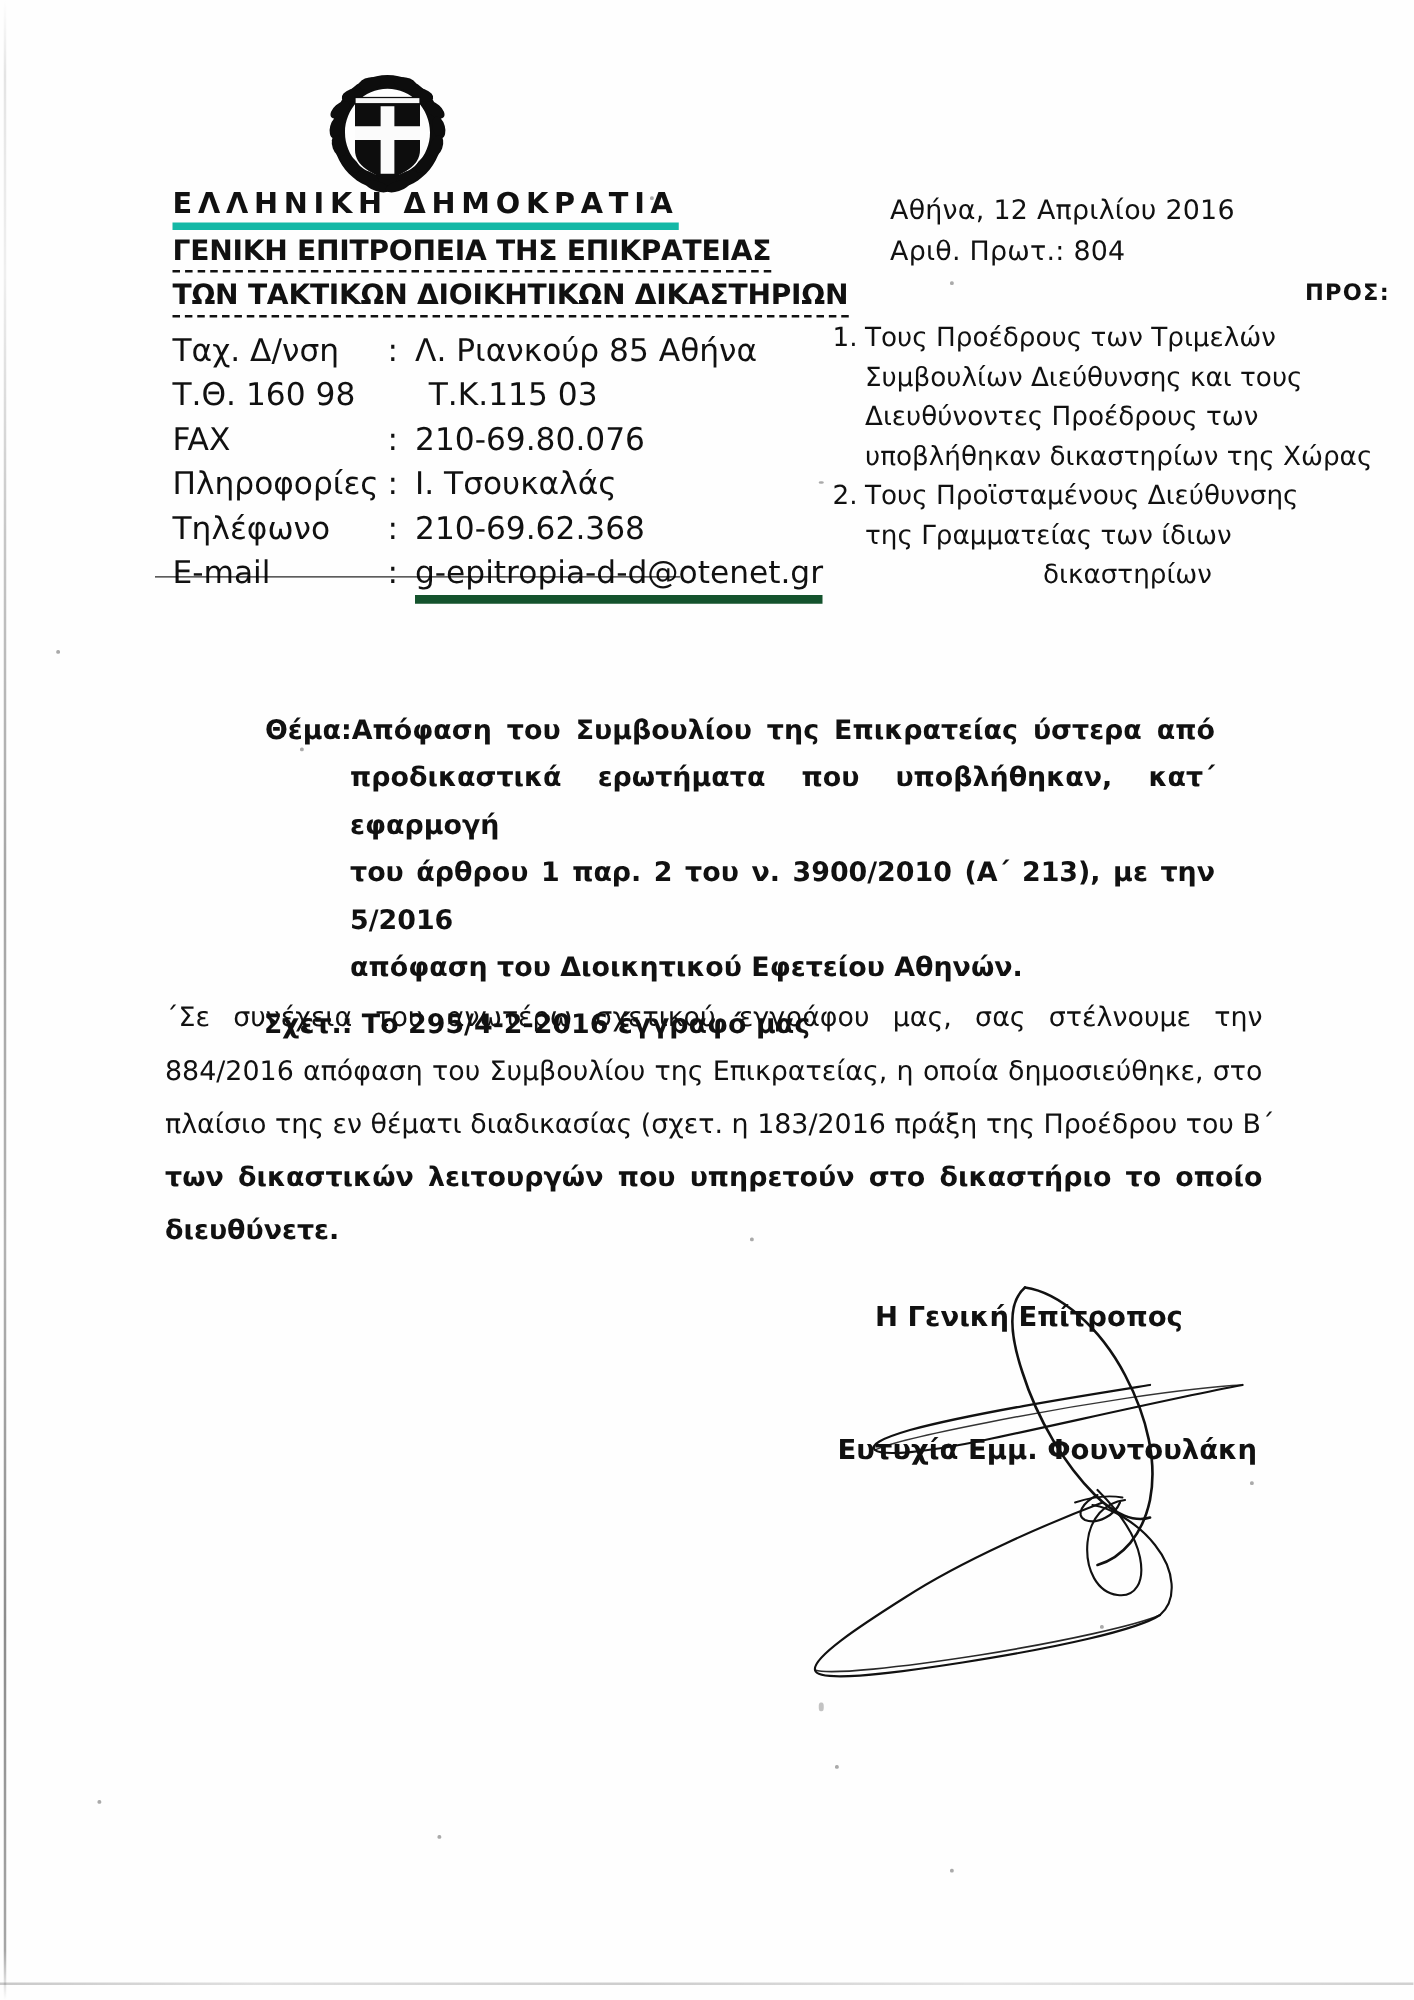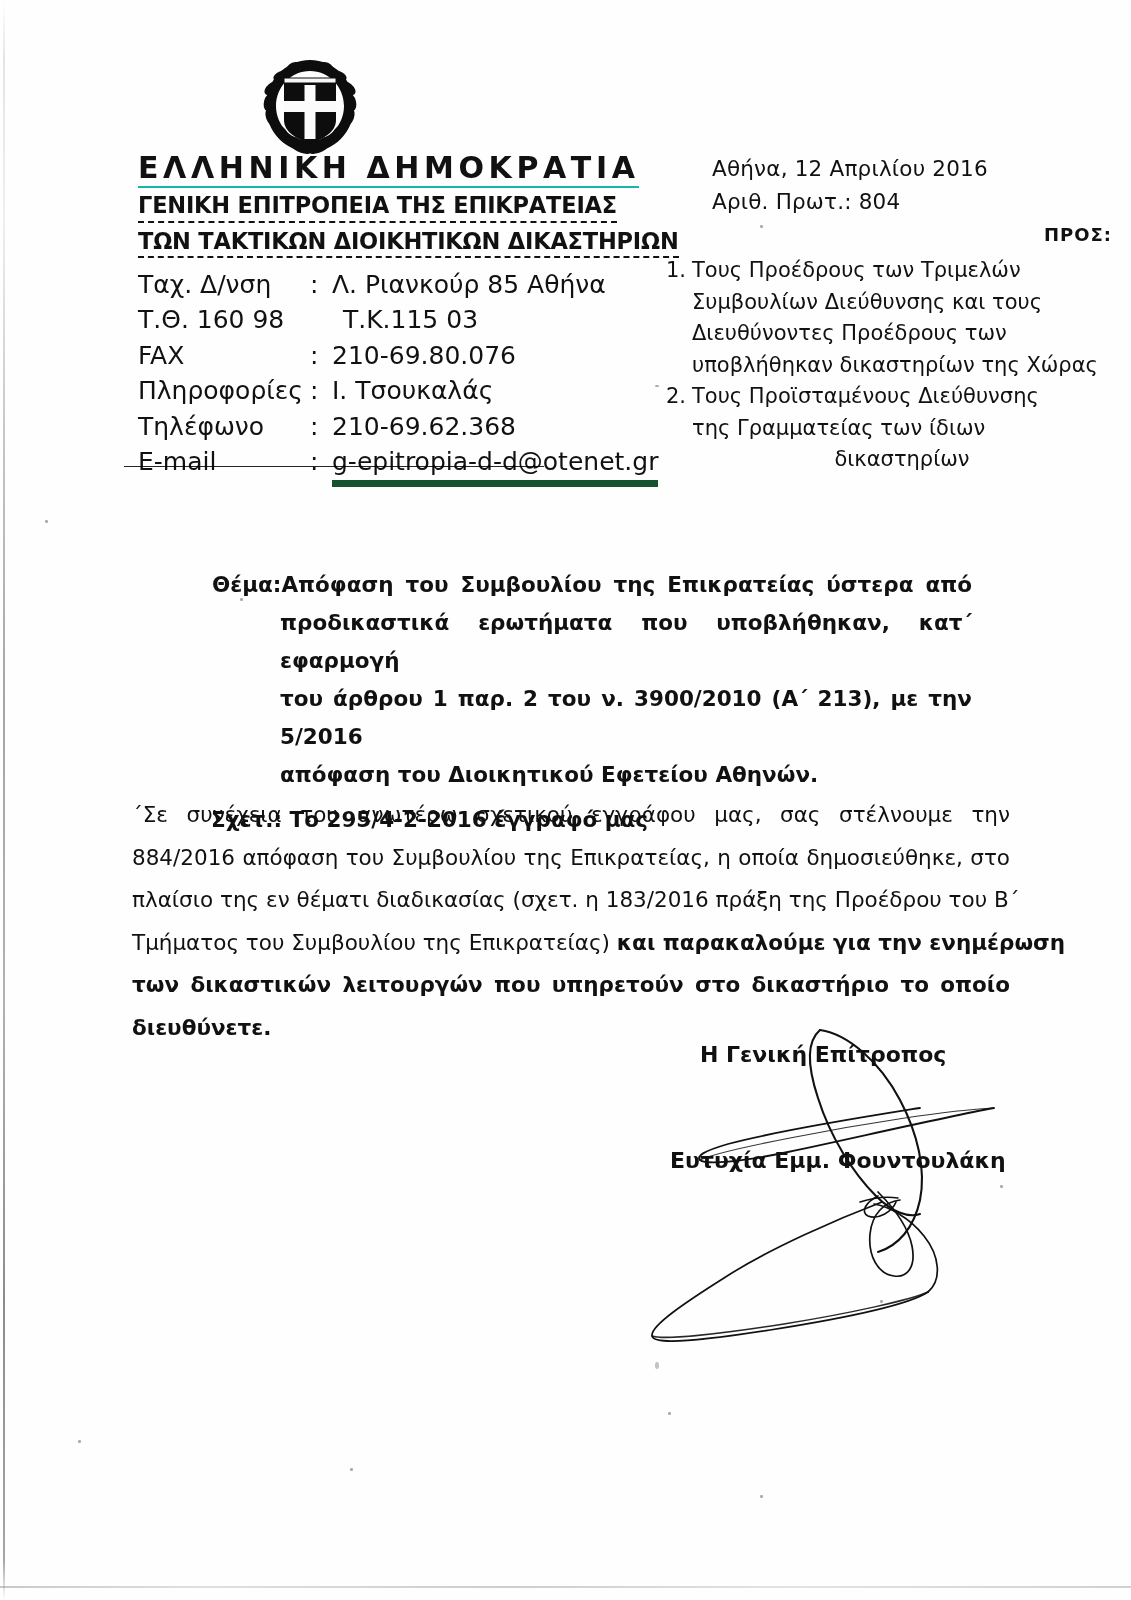--- a/index.html
+++ b/index.html
@@ -68,24 +68,24 @@
   }
 
   
   .hdr-left {
     position: absolute;
     left: 138px;
     top: 150px;
     width: 560px;
   }
   .org-line1 {
-    font-size: 30px;
+    font-size: 23px;
     font-weight: bold;
     letter-spacing: 4.6px;
-    border-bottom: 2px solid #14b8a6;
+    border-bottom: 6px solid #14b8a6;
     display: inline-block;
     padding-bottom: 1px;
     line-height: 1.18;
     white-space: nowrap;
   }
   .org-line2, .org-line3 {
     font-size: 22.5px;
     font-weight: bold;
     letter-spacing: -0.2px;
     display: inline-block;
@@ -368,21 +368,20 @@
     <div class="subject-cont">προδικαστικά ερωτήματα που υποβλήθηκαν, κατ΄ εφαρμογή</div>
     <div class="subject-cont">του άρθρου 1 παρ. 2 του ν. 3900/2010 (Α΄ 213), με την 5/2016</div>
     <div class="subject-cont nojust">απόφαση του Διοικητικού Εφετείου Αθηνών.</div>
     <div class="sxet">Σχετ.: Το 295/4-2-2016 έγγραφό μας</div>
   </div>
 
   <div class="body-par">
     <div class="bline">΄Σε συνέχεια του ανωτέρω σχετικού εγγράφου μας, σας στέλνουμε την</div>
     <div class="bline">884/2016 απόφαση του Συμβουλίου της Επικρατείας, η οποία δημοσιεύθηκε, στο</div>
     <div class="bline">πλαίσιο της εν θέματι διαδικασίας (σχετ. η 183/2016 πράξη της Προέδρου του Β΄</div>
-    <div class="bline"><span>Τμήματος του Συμβουλίου της Επικρατείας) </span><b>και παρακαλούμε για την ενημέρωση</b></div>
     <div class="bline"><b>των δικαστικών λειτουργών που υπηρετούν στο δικαστήριο το οποίο</b></div>
     <div class="bline last"><b>διευθύνετε.</b></div>
   </div>
 
   <div class="sig-block">
     <svg class="sig-svg" viewBox="0 0 460 340" width="460" height="340" aria-hidden="true">
       <g fill="none" stroke="#111111" stroke-linecap="round">
 
         <path d="M200 10 C228 14 260 42 280 80 C298 114 306 150 300 180
                  C294 208 278 226 258 232" stroke-width="2.1"></path>

